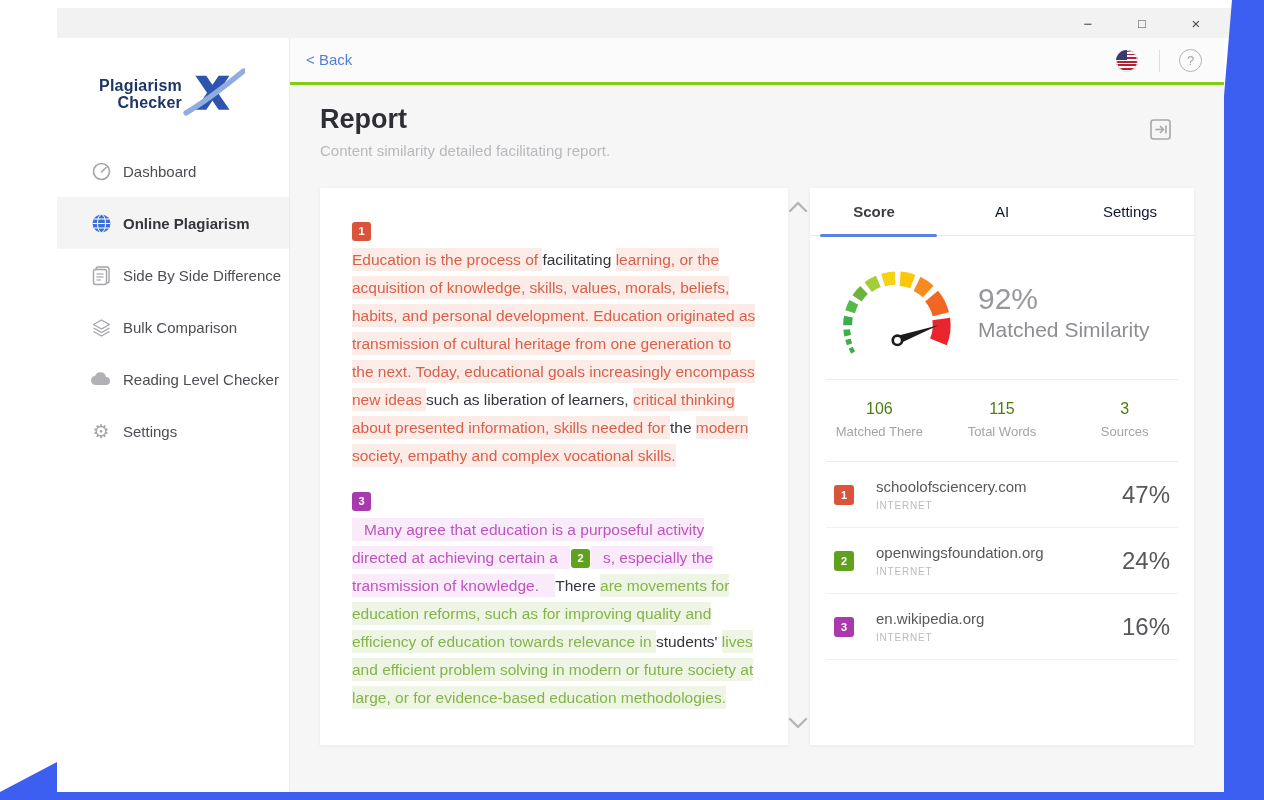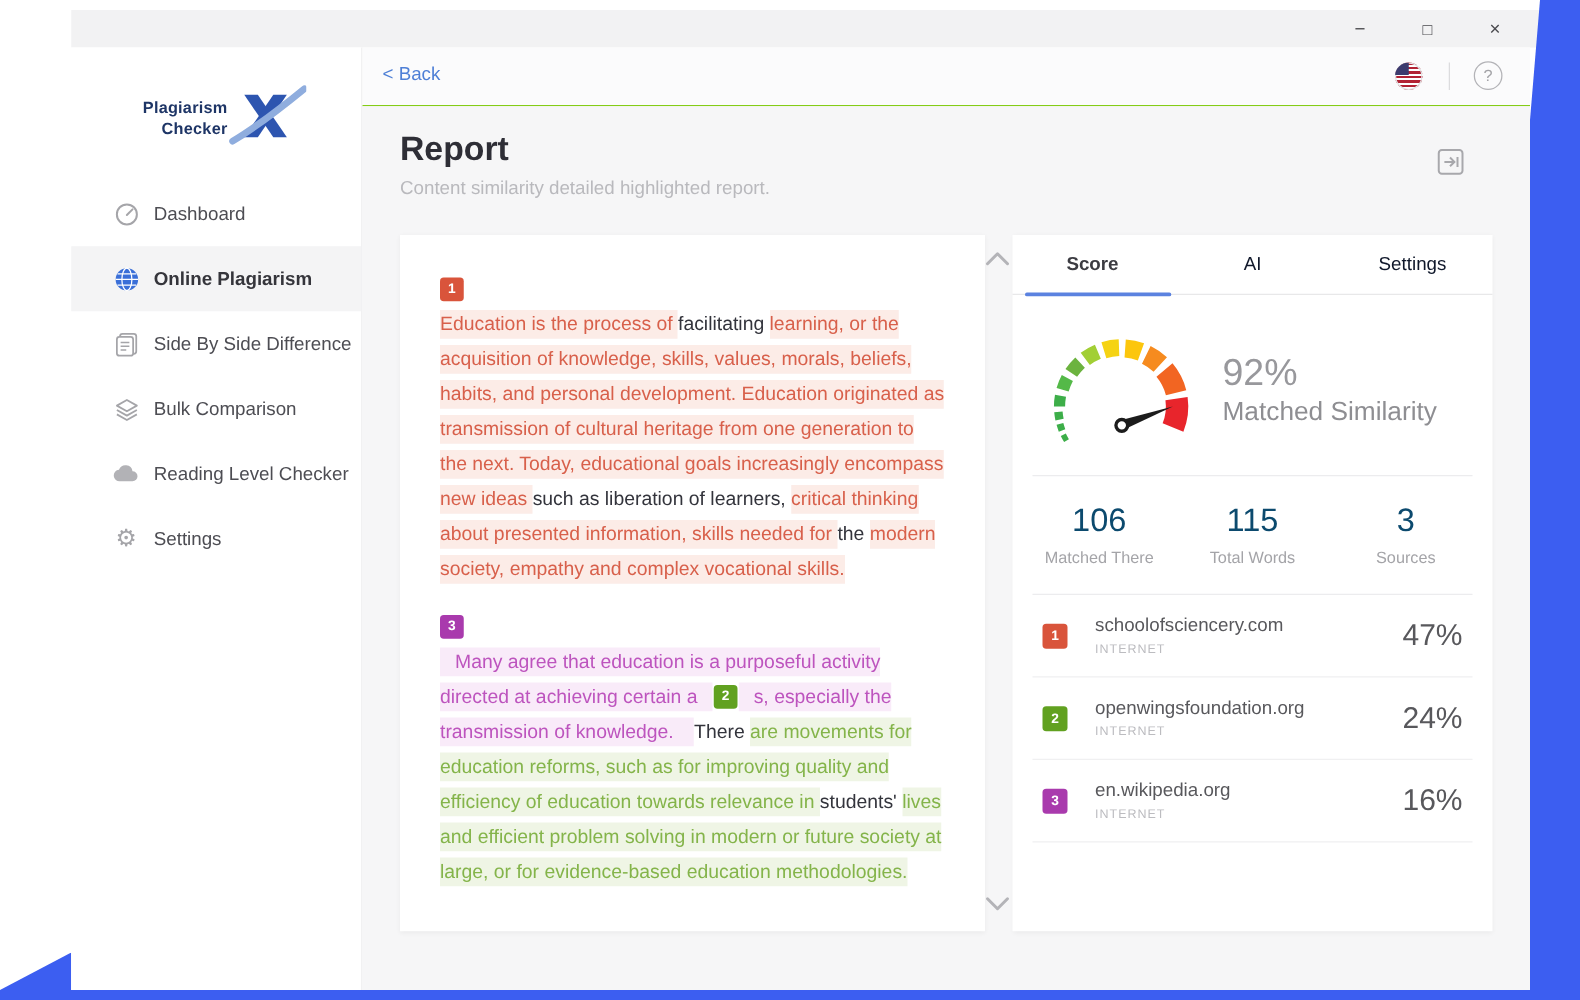--- a/index.html
+++ b/index.html
@@ -15,35 +15,35 @@
 
   .blue-band { position:absolute; right:0; top:0; width:40px; height:800px; background:#3c5ef1;
                clip-path:polygon(20% 0, 100% 0, 100% 100%, 0 100%, 0 12%); z-index:50; }
   .blue-bottom { position:absolute; left:0; bottom:0; width:1264px; height:8px; background:#3c5ef1; z-index:50; }
   .blue-corner { position:absolute; left:0; bottom:8px; width:57px; height:30px; background:#3c5ef1;
                  clip-path:polygon(100% 0, 100% 100%, 0 100%); z-index:50; }
 
   
   .sidebar { position:absolute; left:57px; top:38px; width:233px; bottom:8px; background:#fff; border-right:1px solid #ededee; }
   .logo { display:flex; align-items:center; justify-content:flex-end; gap:1px; margin:27px 44px 0 0; height:58px; }
-  .logo-text { text-align:right; color:#1e3566; font-weight:bold; font-size:13px; line-height:17px; letter-spacing:.2px; }
+  .logo-text { text-align:right; color:#1e3566; font-weight:bold; font-size:16px; line-height:17px; letter-spacing:.2px; }
   .nav { margin-top:22px; list-style:none; }
   .nav-item { height:52px; display:flex; align-items:center; padding-left:33px; cursor:pointer; }
   .nav-item .nav-ico { width:22px; height:22px; display:flex; align-items:center; justify-content:center; margin-right:11px; }
   .nav-item .nav-label { font-size:15px; color:#4d4d53; }
   .nav-item.active { background:#f4f4f5; }
   .nav-item.active .nav-label { color:#35353b; font-weight:bold; }
   .gear-glyph { font-size:19px; color:#a5a5a9; line-height:1; }
   .status { position:absolute; bottom:44px; left:0; width:100%; text-align:center; }
   .status-line { font-size:14px; font-weight:bold; color:#2f2f35; display:inline-flex; align-items:center; gap:7px; }
   .status-dot { width:9px; height:9px; border-radius:50%; background:#3cc05f; display:inline-block; }
   .status-ver { font-size:13px; color:#a8a8ac; margin-top:4px; }
 
   
-  .topnav { position:absolute; left:290px; top:38px; width:934px; height:47px; background:#fbfbfc; border-bottom:1px solid #84cc16; }
+  .topnav { position:absolute; left:290px; top:38px; width:934px; height:47px; background:#fbfbfc; border-bottom:3px solid #84cc16; }
   .back-link { position:absolute; left:16px; top:13px; font-size:15px; color:#4e7fd6; cursor:pointer; text-decoration:none; }
   .flag { position:absolute; right:86px; top:12px; width:22px; height:22px; border-radius:50%; overflow:hidden; cursor:pointer;
           background:repeating-linear-gradient(180deg,#b22234 0 1.8px,#ffffff 1.8px 3.6px); box-shadow:0 0 0 1px #e2e2e4 inset; }
   .flag::before { content:""; position:absolute; left:0; top:0; width:11px; height:10px; background:#3c3b6e; }
   .top-sep { position:absolute; right:64px; top:12px; width:1px; height:22px; background:#dcdcde; }
   .help-btn { position:absolute; right:22px; top:11px; width:23px; height:23px; border:1.5px solid #b3b3b7; border-radius:50%;
               display:flex; align-items:center; justify-content:center; font-size:13px; color:#a3a3a7; cursor:pointer; background:none; }
 
   
   .main { position:absolute; left:290px; top:85px; width:934px; height:707px; background:#f6f6f7; }
@@ -76,21 +76,21 @@
          background:none; border:none; }
   .tab.active { color:#3c3c42; font-weight:bold; }
   .tab-underline { position:absolute; left:10px; top:46px; width:117px; height:3px; background:#5b82e0; border-radius:2px; }
   .gauge-row { display:flex; align-items:center; padding:22px 24px 14px 24px; }
   .score-text { margin-left:16px; }
   .score-pct { font-size:30px; color:#98989c; }
   .score-label { font-size:21px; color:#8e8e92; margin-top:2px; }
   .divider { border-top:1px solid #ececee; margin:0 16px; }
   .stats { display:flex; padding:20px 8px 22px 8px; }
   .stat { flex:1; text-align:center; }
-  .stat-value { font-size:26px; color:#0c4a6e; }
+  .stat-value { font-size:16px; color:#4d7c0f; }
   .stat-label { font-size:13px; color:#a4a4a8; margin-top:6px; }
   .sources { padding:0 16px; }
   .source-row { display:flex; align-items:center; padding:16px 8px 16px 8px; border-bottom:1px solid #f0f0f1; cursor:pointer; }
   .src-badge { width:20px; height:20px; border-radius:3px; color:#fff; font-size:11px; font-weight:bold; line-height:20px;
                text-align:center; margin-right:22px; flex:none; }
   .src-info { flex:1; }
   .src-domain { font-size:15px; color:#58585c; }
   .src-type { font-size:10px; color:#bcbcc0; letter-spacing:.8px; margin-top:5px; }
   .src-pct { font-size:24px; color:#58585c; }
 </style>
@@ -184,21 +184,21 @@
   <a class="back-link">&lt; Back</a>
   <span class="flag"></span>
   <span class="top-sep"></span>
   <button class="help-btn">
       <span>?</span>
     </button>
 </div>
 
 <div class="main">
   <div class="page-title">Report</div>
-  <div class="page-subtitle">Content similarity detailed highlighted report.</div>
+  <div class="page-subtitle">Content similarity detailed facilitating report.</div>
   <button class="export-btn">
     <svg width="23" height="23" viewBox="0 0 23 23">
         <rect x="2" y="2" width="19" height="19" rx="2.5" stroke="#a8a8ac" stroke-width="1.6" fill="none"></rect>
         <line x1="6.5" y1="11.5" x2="13.5" y2="11.5" stroke="#a8a8ac" stroke-width="1.6"></line>
         <polyline points="11,8 14.5,11.5 11,15" stroke="#a8a8ac" stroke-width="1.6" fill="none"></polyline>
         <line x1="17" y1="7.5" x2="17" y2="15.5" stroke="#a8a8ac" stroke-width="1.6"></line>
       </svg>
   </button>
 
   <div class="doc-panel">

